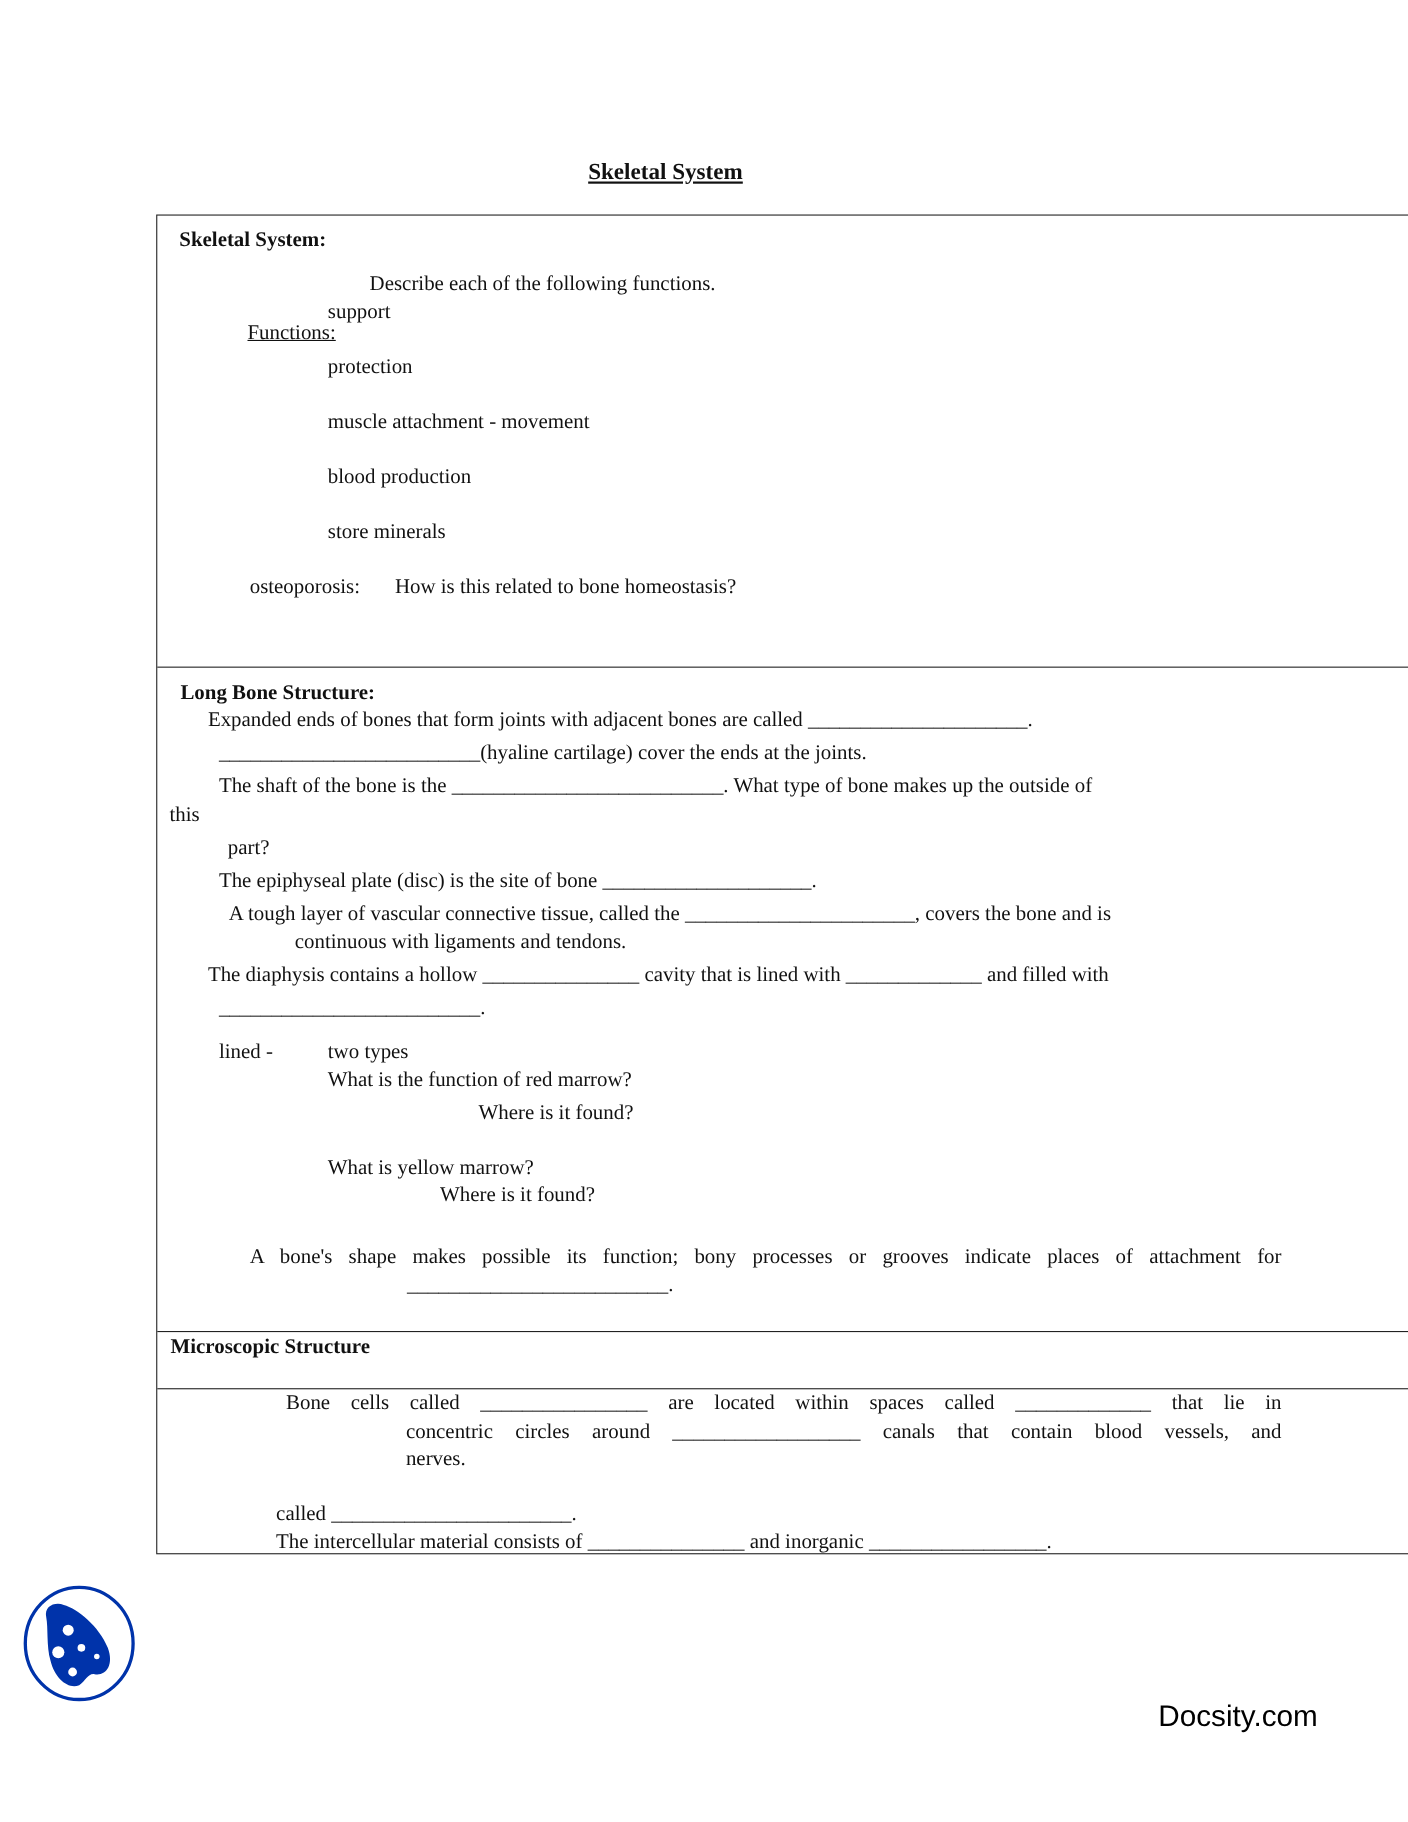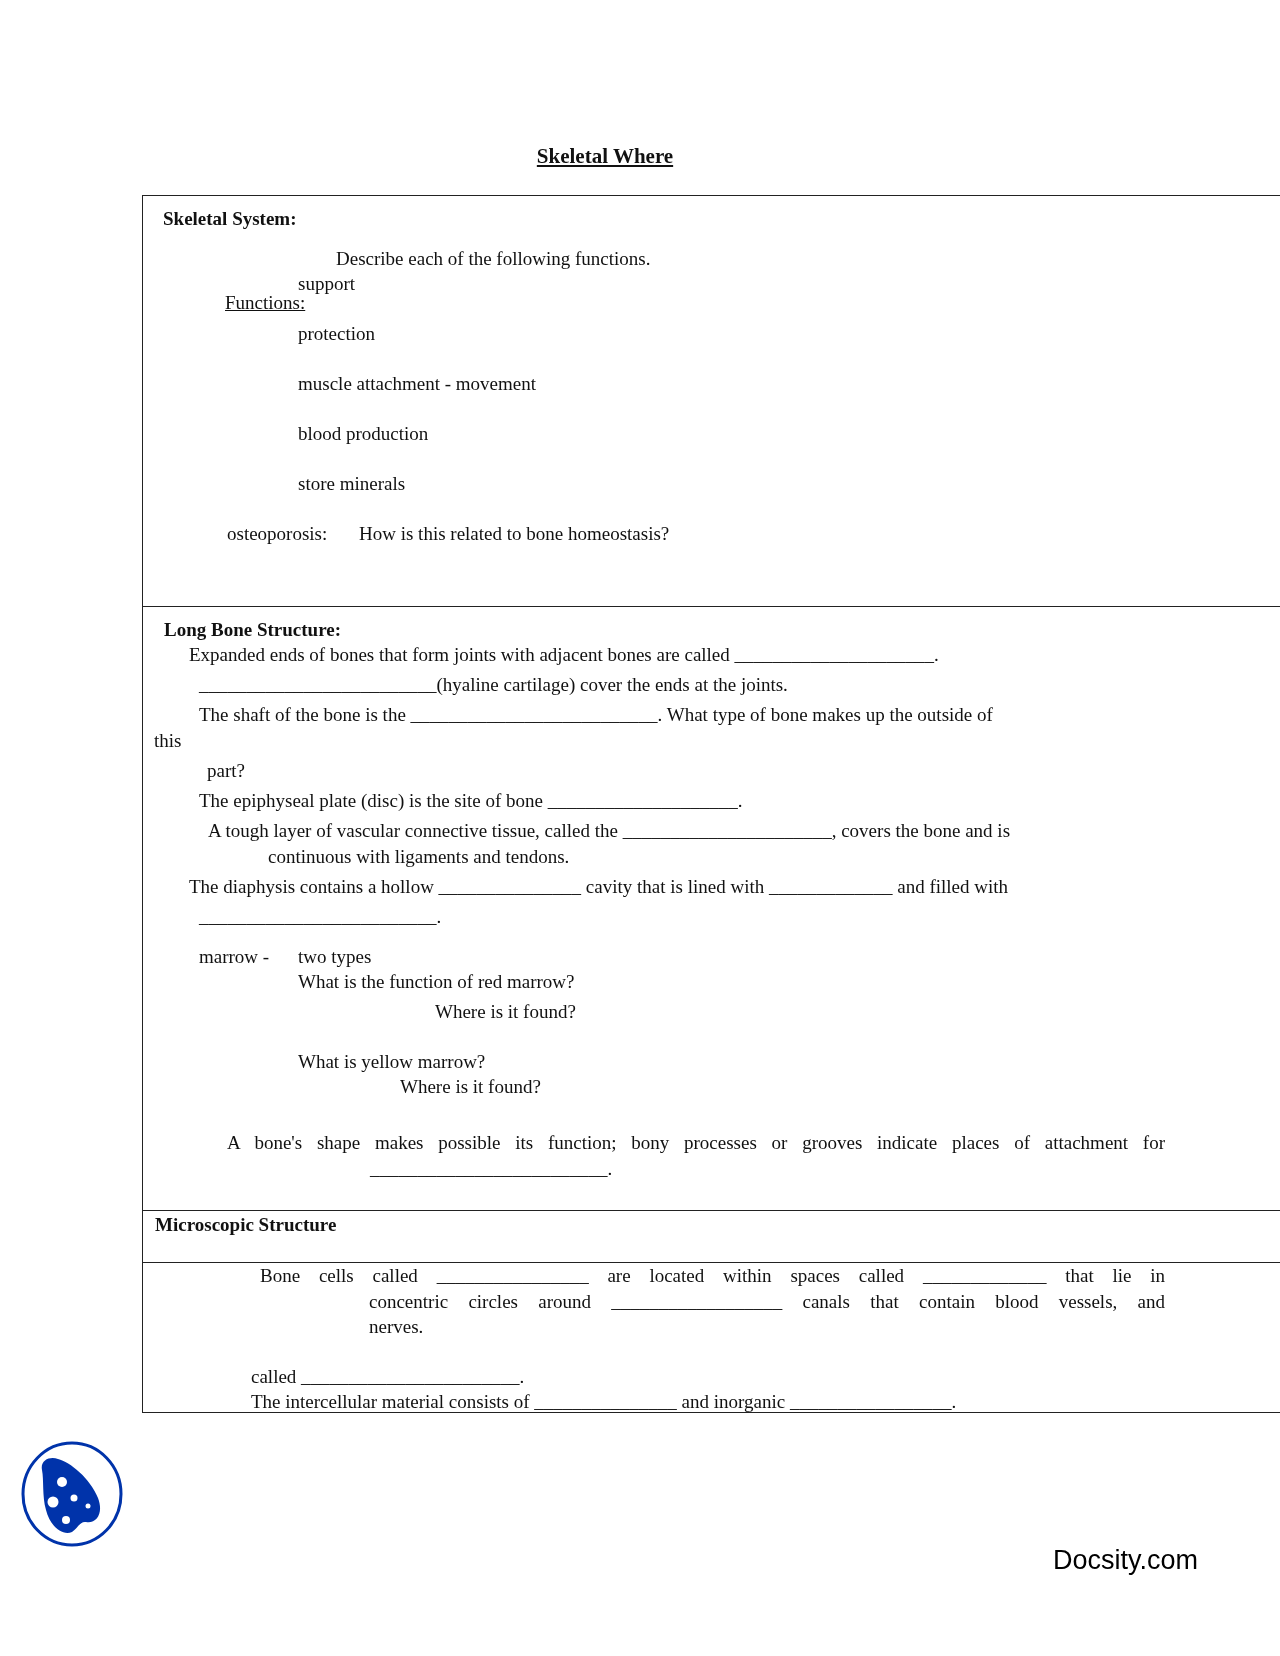--- a/index.html
+++ b/index.html
@@ -14,21 +14,21 @@
   .b { font-weight: bold; }
   .u { text-decoration: underline; margin-top: 44px; }
   .just { white-space: normal; text-align: justify; text-align-last: justify; }
   .logo { position: absolute; left: 20px; top: 1440px; width: 104px; height: 108px; }
   .brand { position: absolute; right: 82px; top: 1545px; font-family: "Liberation Sans", sans-serif;
            font-size: 27px; color: #000000; }
 </style>
 </head>
 <body>
 
-<div class="title">Skeletal Where</div>
+<div class="title">Skeletal System</div>
 
 <div class="sheet">
 
   <div class="t b" style="left:20px; top:12px;">Skeletal System:</div>
   <div class="t u" style="left:82px; top:52px;">Functions:</div>
   <div class="t" style="left:193px; top:52px;">Describe each of the following functions.</div>
   <div class="t" style="left:155px; top:77px;">support</div>
   <div class="t" style="left:155px; top:127px;">protection</div>
   <div class="t" style="left:155px; top:177px;">muscle attachment - movement</div>
   <div class="t" style="left:155px; top:227px;">blood production</div>
@@ -42,21 +42,21 @@
   <div class="t" style="left:46px; top:448px;">Expanded ends of bones that form joints with adjacent bones are called _____________________.</div>
   <div class="t" style="left:56px; top:478px;">_________________________(hyaline cartilage) cover the ends at the joints.</div>
   <div class="t" style="left:56px; top:508px;">The shaft of the bone is the __________________________.   What type of bone makes up the outside of</div>
   <div class="t" style="left:11px; top:534px;">this</div>
   <div class="t" style="left:64px; top:564px;">part?</div>
   <div class="t" style="left:56px; top:594px;">The epiphyseal plate (disc) is the site of   bone ____________________.</div>
   <div class="t" style="left:65px; top:624px;">A tough layer of vascular connective tissue, called the ______________________, covers the bone and is</div>
   <div class="t" style="left:125px; top:650px;">continuous with ligaments and tendons.</div>
   <div class="t" style="left:46px; top:680px;">The diaphysis contains a hollow _______________ cavity that is lined with _____________ and filled with</div>
   <div class="t" style="left:56px; top:710px;">_________________________.</div>
-  <div class="t" style="left:56px; top:750px;">marrow -</div>
+  <div class="t" style="left:56px; top:750px;">lined -</div>
   <div class="t" style="left:155px; top:750px;">two types</div>
   <div class="t" style="left:155px; top:775px;">What is the function of red marrow?</div>
   <div class="t" style="left:292px; top:805px;">Where is it found?</div>
   <div class="t" style="left:155px; top:855px;">What is yellow marrow?</div>
   <div class="t" style="left:257px; top:880px;">Where is it found?</div>
   <div class="t just" style="left:84px; top:936px; width:938px;">A bone's shape makes possible its function; bony processes or grooves indicate places of attachment for</div>
   <div class="t" style="left:227px; top:962px;">_________________________.</div>
 
   <div class="divider" style="top:1014px;"></div>
 

